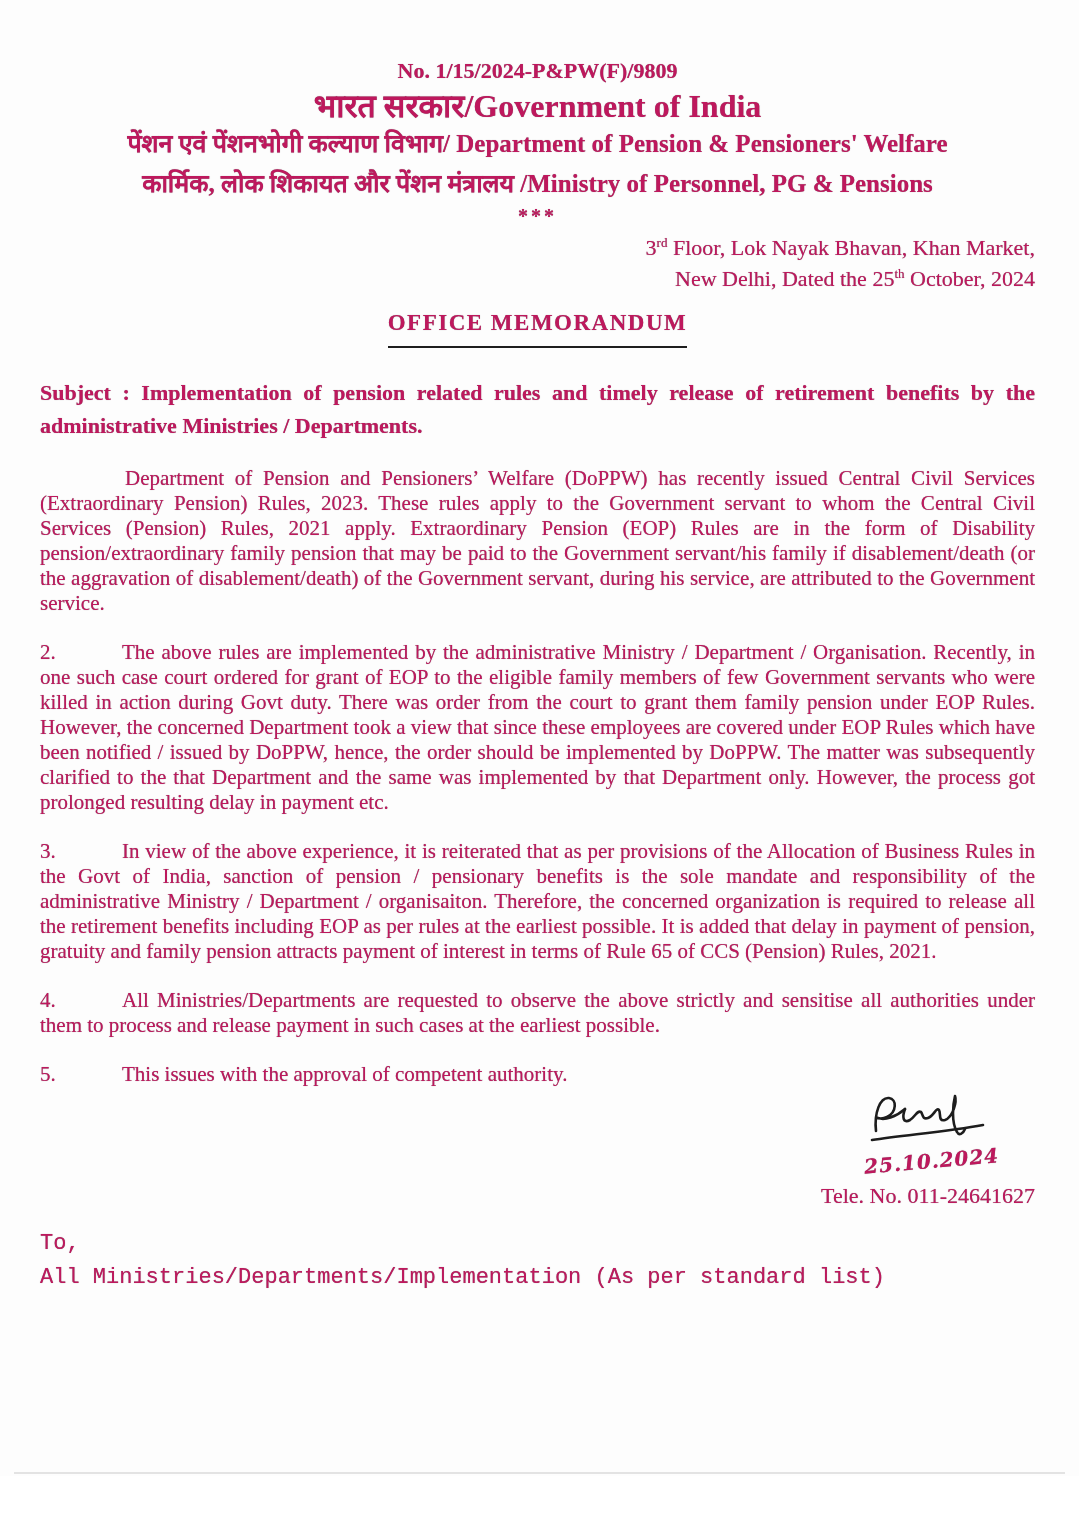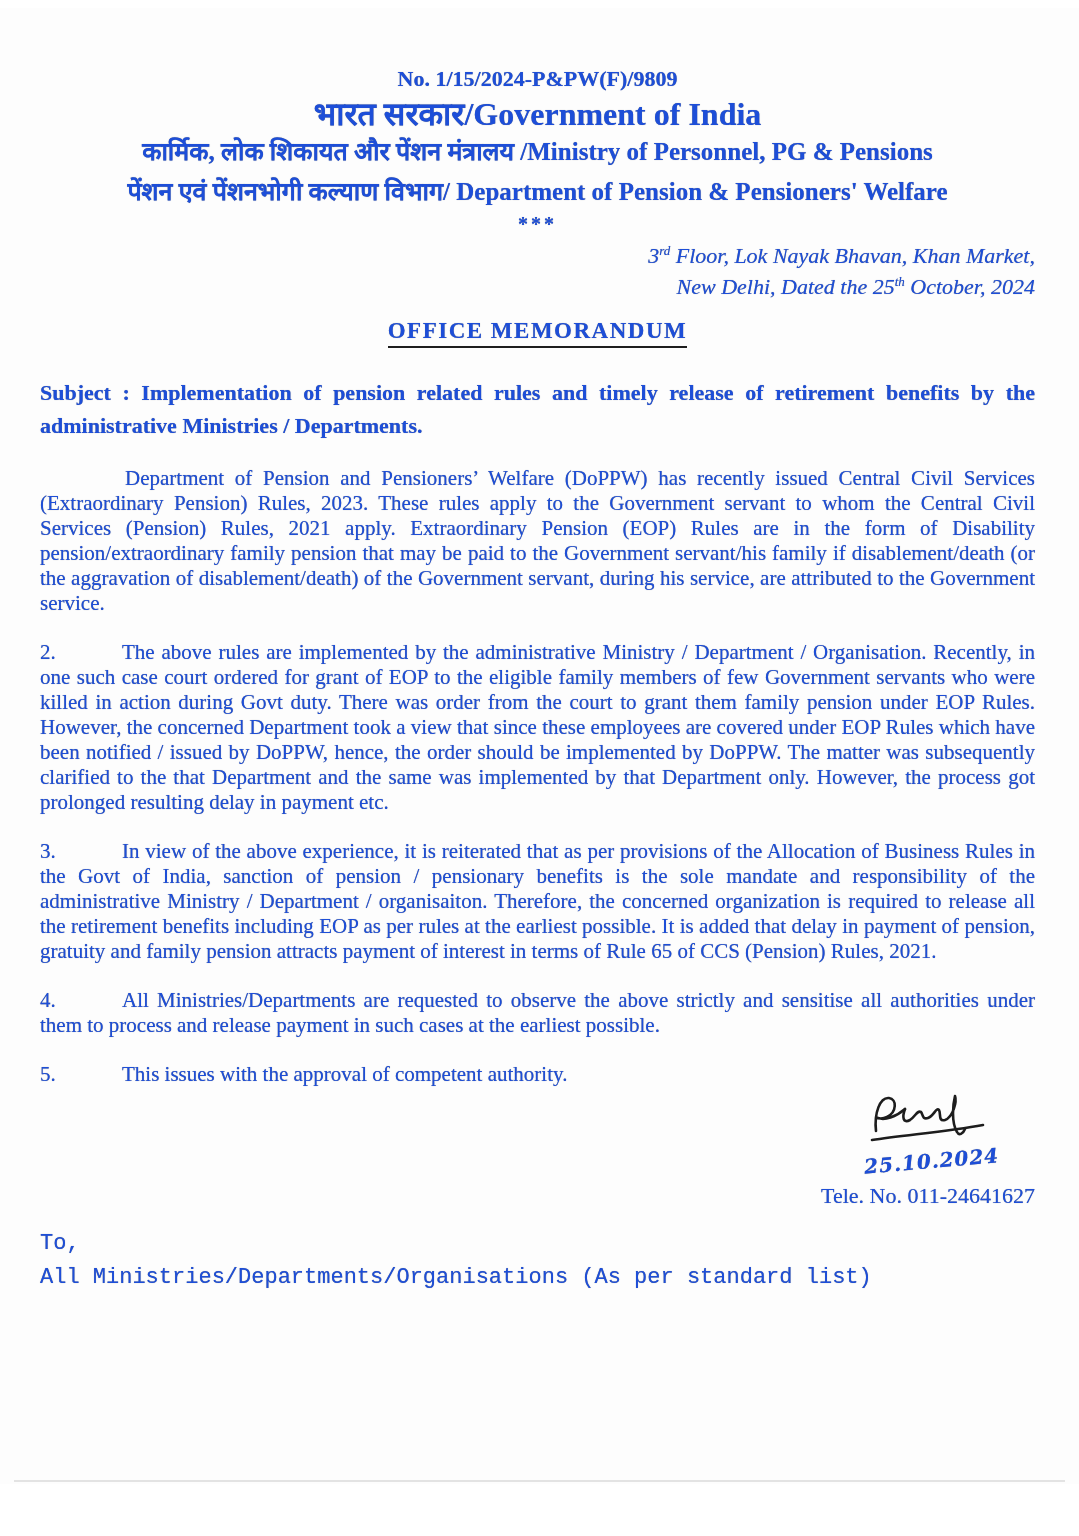--- a/index.html
+++ b/index.html
@@ -5,24 +5,24 @@
   html, body {
     margin: 0;
     padding: 0;
     background: #ffffff;
   }
   .page {
     position: relative;
     box-sizing: border-box;
     width: 1079px;
     height: 1476px;
-    margin: 8px auto;
+    margin: 0 auto;
     padding: 56px 44px 0 40px;
     background: #fdfdfd;
-    color: #1d4ed8;
+    color: #be185d;
     font-family: "Liberation Serif", "DejaVu Sans", serif;
     overflow: hidden;
     text-shadow: 0 0 0.7px rgba(25,25,25,0.55);
   }
   .ref-no {
     text-align: center;
     font-weight: bold;
     font-size: 22px;
     line-height: 30px;
   }
@@ -38,37 +38,36 @@
     font-weight: bold;
     font-size: 20px;
     line-height: 24px;
     letter-spacing: 3px;
   }
   .address {
     text-align: right;
     font-size: 22px;
     line-height: 31px;
     margin-top: 4px;
-    font-style: italic;
   }
   sup {
     font-size: 13px;
     line-height: 0;
   }
   .om-heading-wrap {
     text-align: center;
     margin-top: 16px;
   }
   .om-heading {
     display: inline-block;
     font-weight: bold;
     font-size: 23px;
     letter-spacing: 1.5px;
     border-bottom: 2px solid #1e1e1e;
-    padding-bottom: 2px;
+    padding-bottom: 10px;
   }
   .subject {
     margin: 28px 0 0 0;
     font-weight: bold;
     font-size: 22px;
     line-height: 33px;
     text-align: justify;
   }
   .body-para {
     margin: 24px 0 0 0;
@@ -121,22 +120,22 @@
     background: #e3e3e3;
   }
 </style>
 </head>
 <body>
 
 <div class="page">
 
   <div class="ref-no">No. 1/15/2024-P&amp;PW(F)/9809</div>
   <div class="org-line govt">भारत सरकार/Government of India</div>
+  <div class="org-line dept">पेंशन एवं पेंशनभोगी कल्याण विभाग/ Department of Pension &amp; Pensioners' Welfare</div>
   <div class="org-line ministry">कार्मिक, लोक शिकायत और पेंशन मंत्रालय /Ministry of Personnel, PG &amp; Pensions</div>
-  <div class="org-line dept">पेंशन एवं पेंशनभोगी कल्याण विभाग/ Department of Pension &amp; Pensioners' Welfare</div>
   <div class="stars">***</div>
 
   <div class="address">
     <div class="addr-line"><span>3</span><sup>rd</sup><span> Floor, Lok Nayak Bhavan, Khan  Market,</span></div>
     <div class="addr-line"><span>New Delhi, Dated the  25</span><sup>th</sup><span> October, 2024</span></div>
   </div>
 
   <div class="om-heading-wrap">
     <span class="om-heading">OFFICE MEMORANDUM</span>
   </div>
@@ -162,17 +161,17 @@
           <path d="M8 51 C38 46, 82 43, 119 36"></path>
         </g>
       </svg>
       <div class="sig-date">25.10.2024</div>
     </div>
     <div class="sig-tele">Tele. No. 011-24641627</div>
   </div>
 
   <div class="to-block">
     <div>To,</div>
-    <div>All Ministries/Departments/Organisations (As per standard list)</div>
+    <div>All Ministries/Departments/Implementation (As per standard list)</div>
   </div>
 
   <div class="scan-edge"></div>
 </div>
 
 </body></html>

